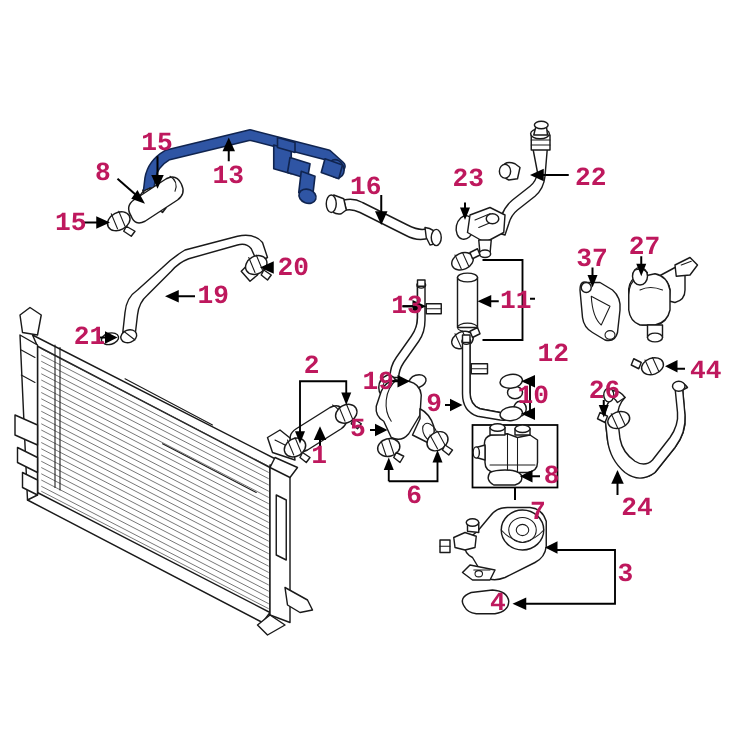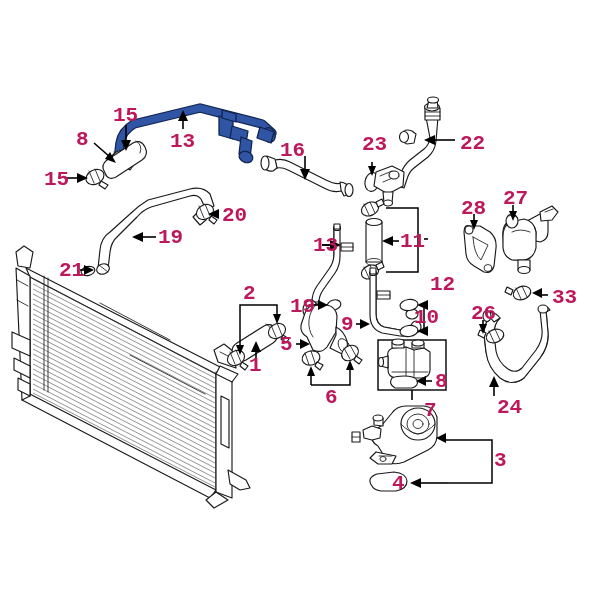--- a/index.html
+++ b/index.html
@@ -519,18 +519,18 @@
   <div class="callout-label" style="left:44px;  top:169px;">15</div>
   <div class="callout-label" style="left:280px; top:140px;text-align:center;">16</div>
   <div class="callout-label" style="left:313px; top:235px;">13</div>
   <div class="callout-label" style="left:290px; top:296px;">19</div>
   <div class="callout-label" style="left:158px; top:227px;">19</div>
   <div class="callout-label" style="left:222px; top:205px;text-align:center;">20</div>
   <div class="callout-label" style="left:59px;  top:260px;">21</div>
   <div class="callout-label" style="left:460px; top:133px;">22</div>
   <div class="callout-label" style="left:362px; top:134px;">23</div>
   <div class="callout-label" style="left:483px; top:397px;margin-left:14px;">24</div>
-  <div class="callout-label" style="left:552px; top:287px;">33</div>
+  <div class="callout-label" style="left:552px; top:287px;">44</div>
   <div class="callout-label" style="left:471px; top:303px;">26</div>
   <div class="callout-label" style="left:503px; top:188px;">27</div>
-  <div class="callout-label" style="left:461px; top:198px;">28</div>
+  <div class="callout-label" style="left:461px; top:198px;">37</div>
 
 </div>
 
 </body></html>

